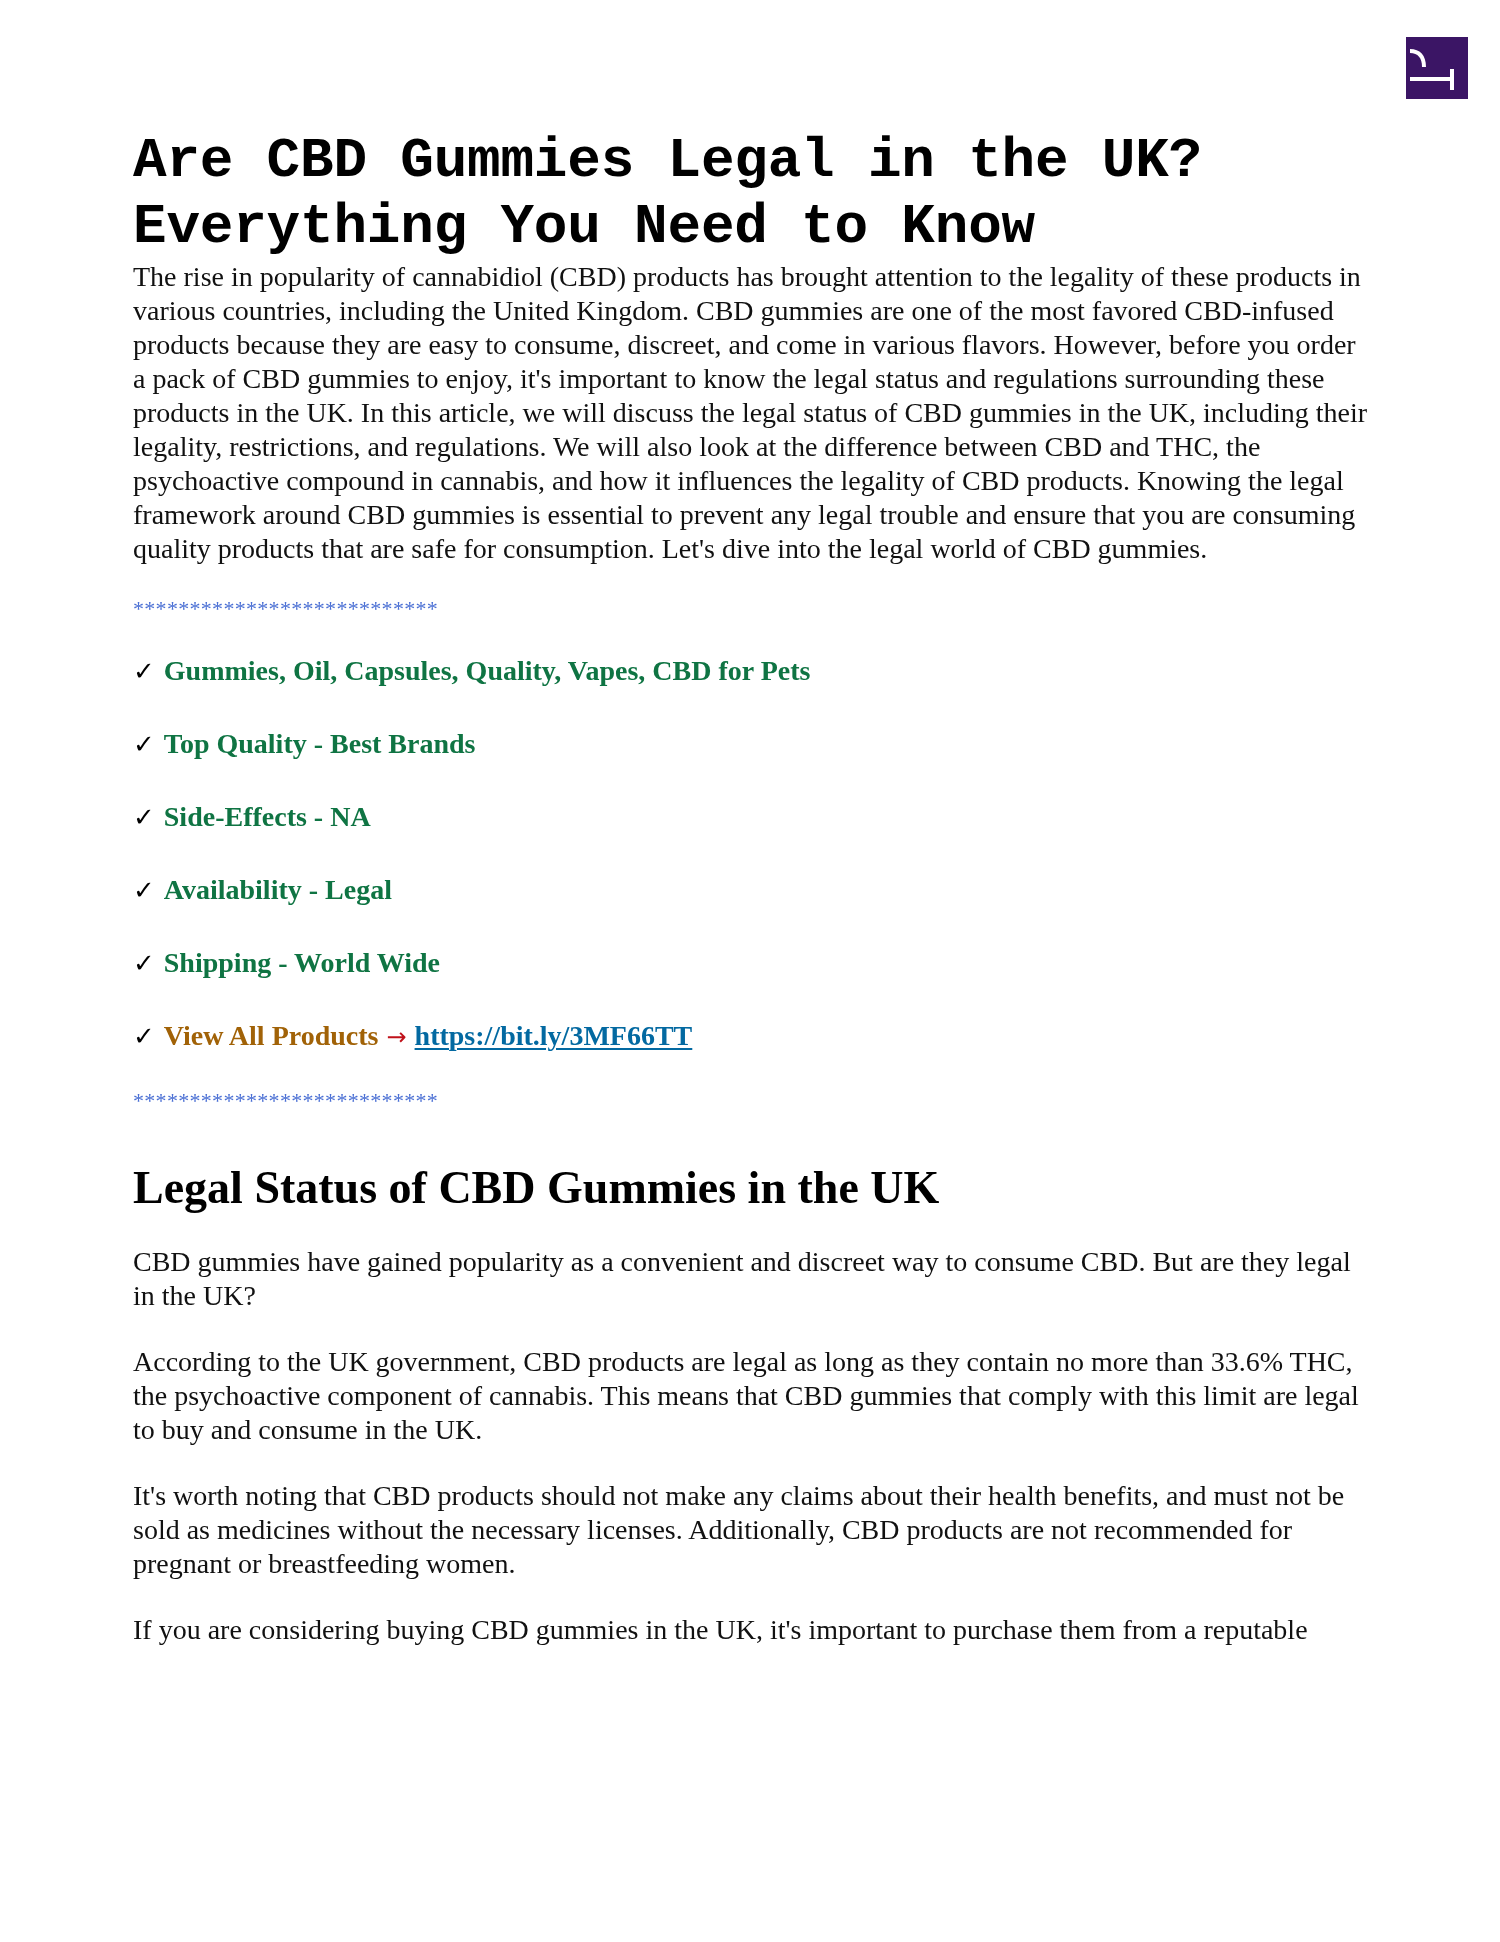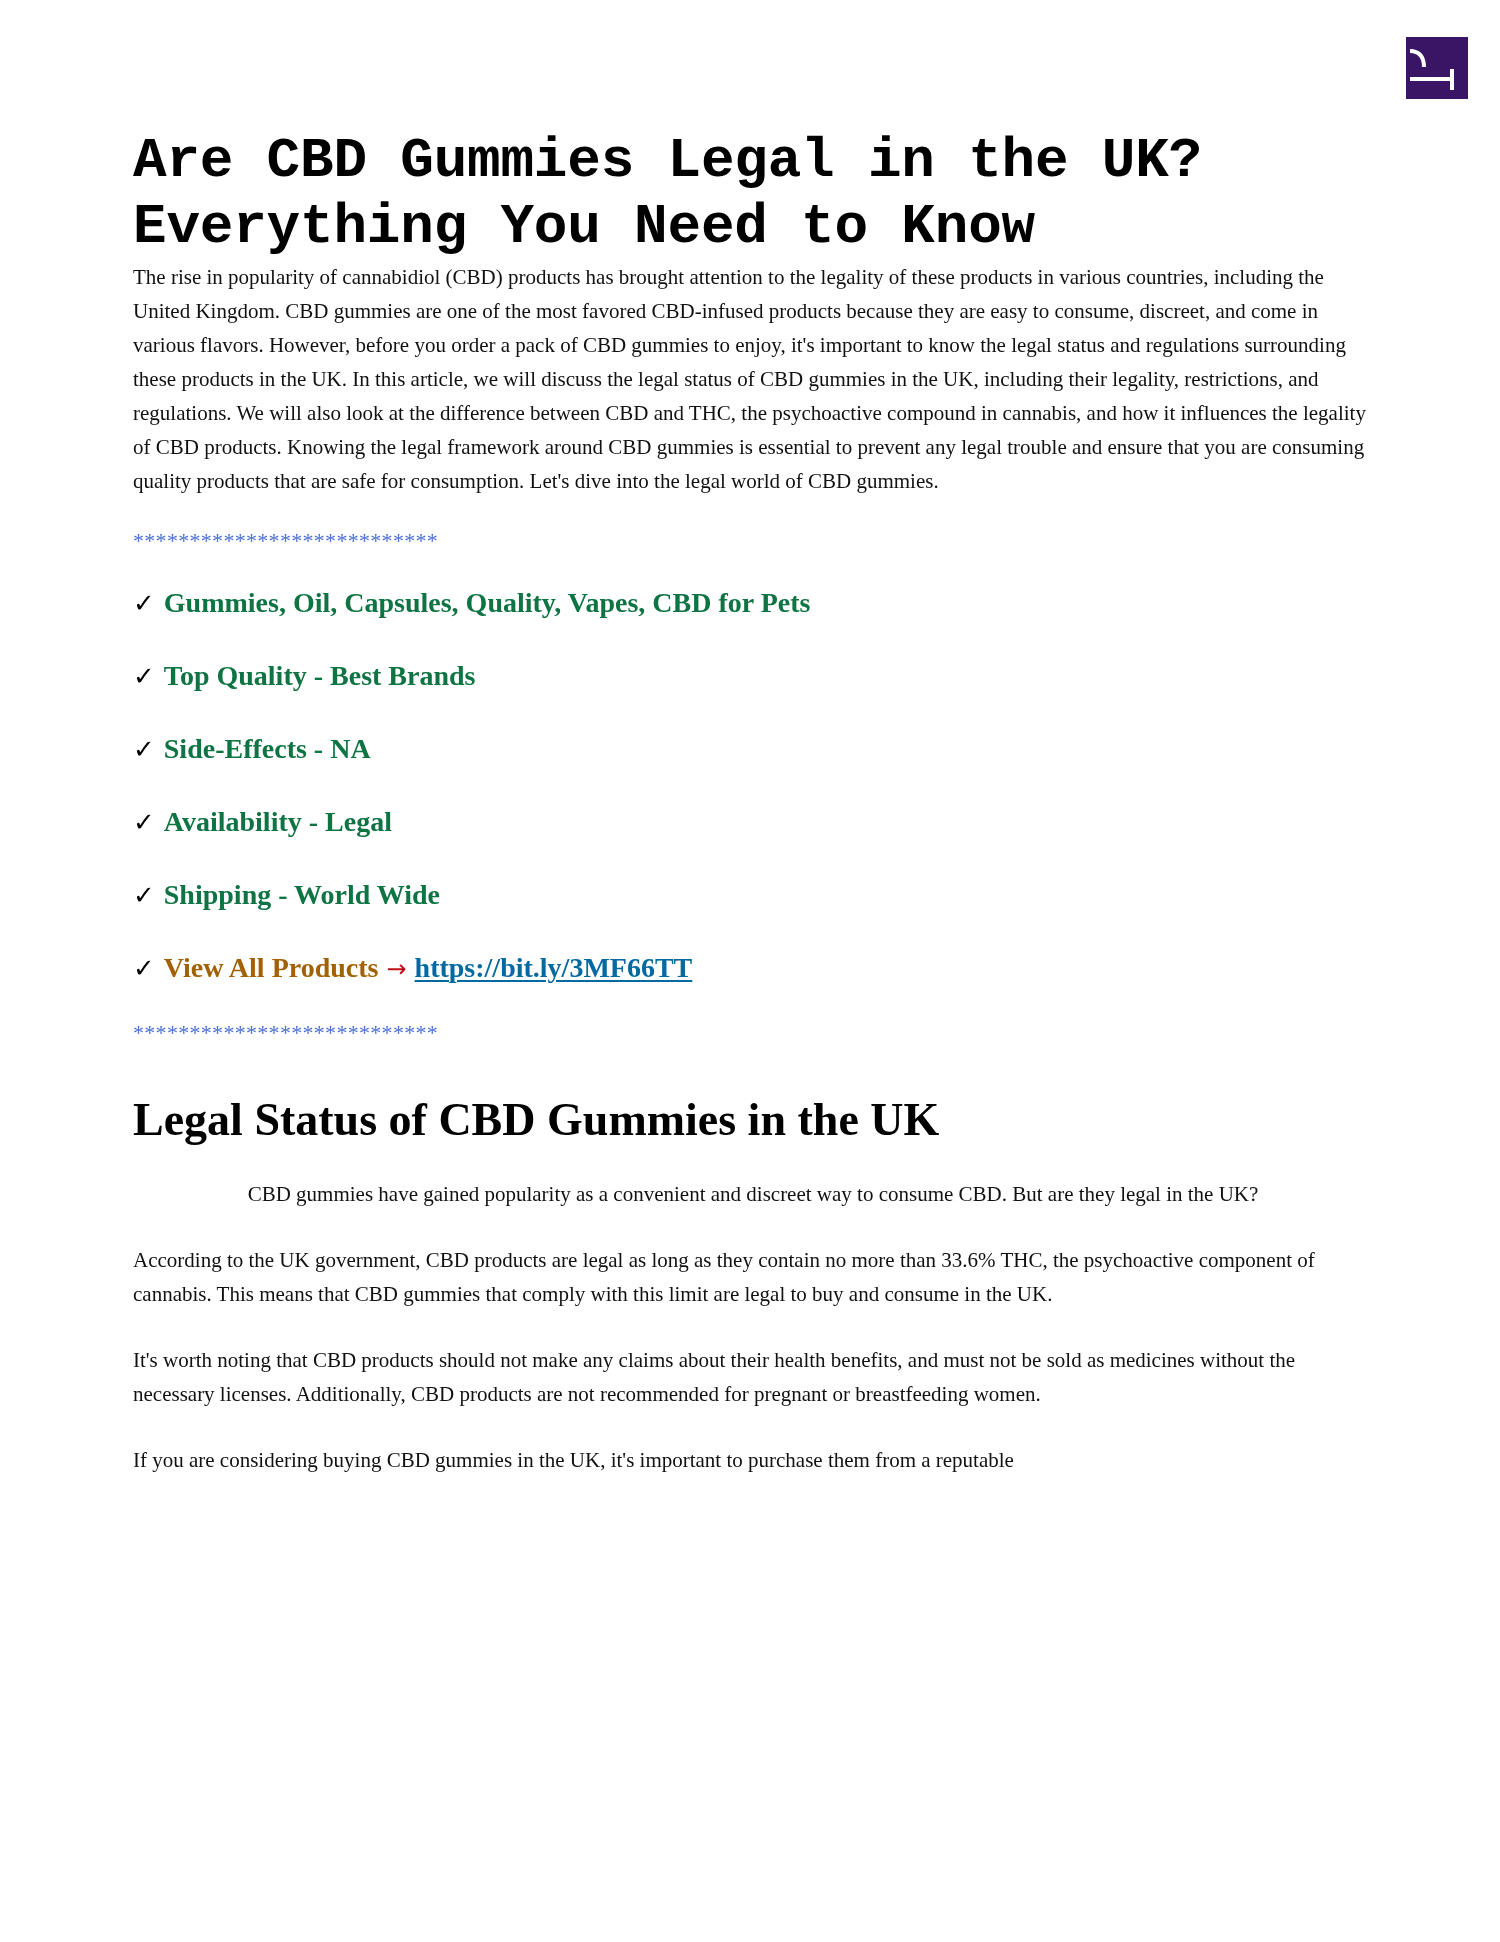--- a/index.html
+++ b/index.html
@@ -35,21 +35,21 @@
       margin: 0;
       font-size: 56px;
       line-height: 66px;
       font-weight: bold;
       color: #000;
       letter-spacing: -0.2px;
       font-family: Liberation Mono, monospace;
     }
     p.body-text {
       margin: 0;
-      font-size: 21px;
+      font-size: 28px;
       line-height: 34px;
       color: #111;
     }
     .intro { margin-top: 36px; }
     .stars {
       margin-top: 28px;
       font-size: 22px;
       line-height: 30px;
       color: #4a6fd4;
       letter-spacing: 0.3px;
@@ -85,21 +85,21 @@
       text-underline-offset: 3px;
     }
     .stars2 { margin-top: 32px; }
     h2.section {
       margin: 47px 0 0 0;
       font-size: 46px;
       line-height: 50px;
       font-weight: bold;
       color: #000;
     }
-    .p1 { margin-top: 32px !important; text-align: center; }
+    .p1 { margin-top: 32px !important; }
     .pgap { margin-top: 32px !important; }
   </style>
 </head>
 <body>
 
 <div class="logo">
   <svg viewBox="0 0 62 62" xmlns="http://www.w3.org/2000/svg">
     <rect x="0" y="0" width="62" height="62" fill="#3b1565"></rect>
     <path d="M4 12 C14 12 20 18 20 30 L16 30 C16 21 12 16 4 16 Z" fill="#ffffff"></path>
     <rect x="4" y="40" width="42" height="4" fill="#ffffff"></rect>

